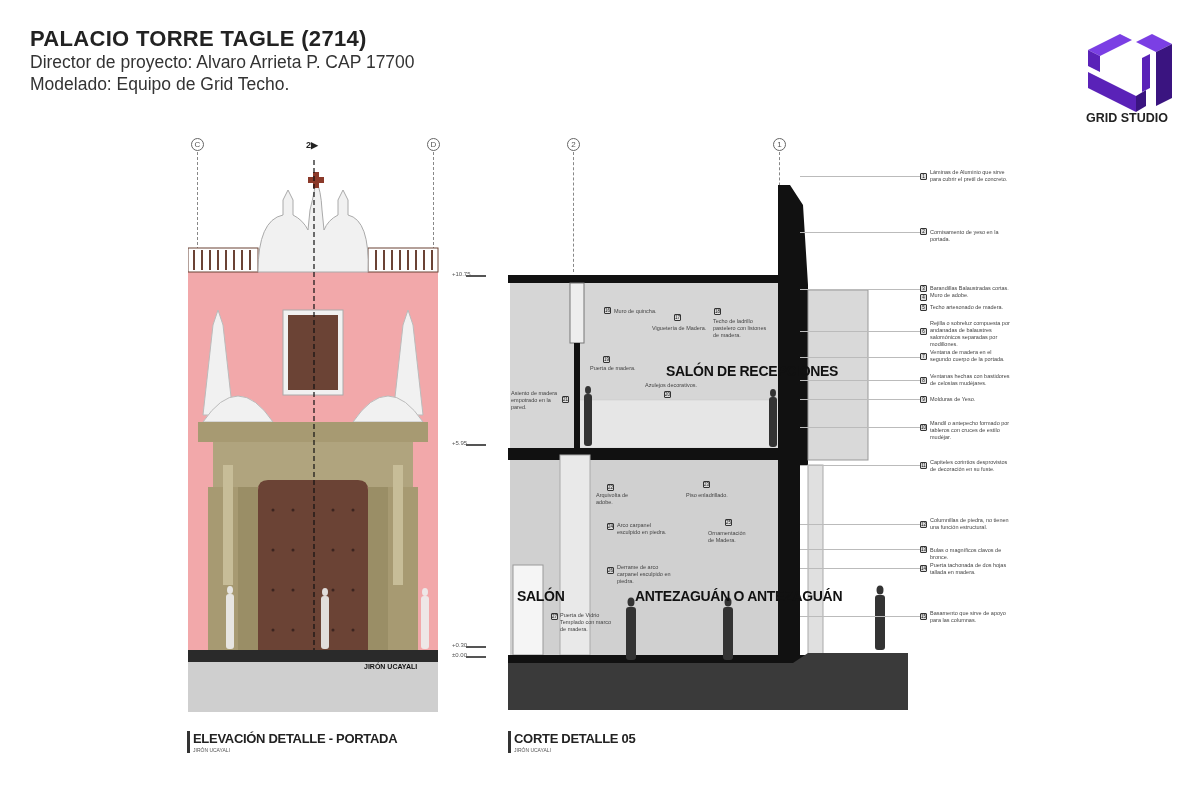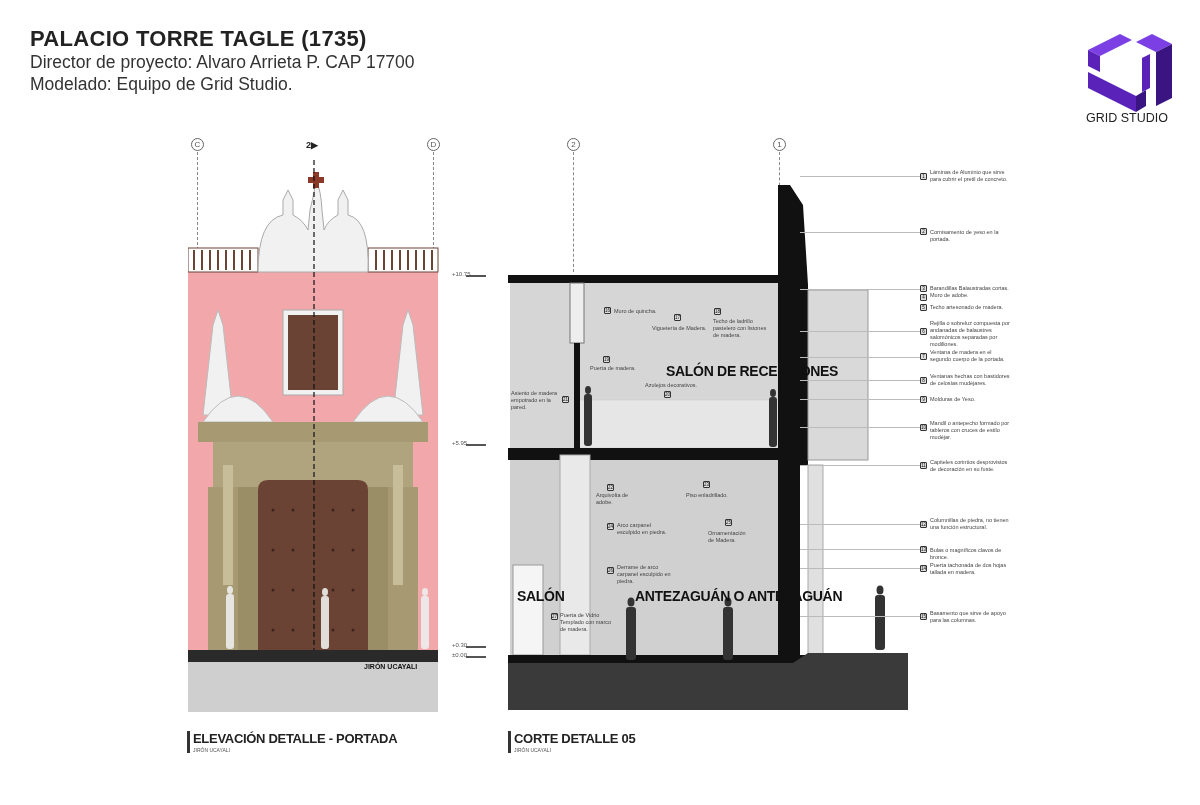--- a/index.html
+++ b/index.html
@@ -1,39 +1,39 @@
 <!DOCTYPE html>
 <html><head>
 <meta charset="utf-8">
 <style>
   * { box-sizing: border-box; margin: 0; padding: 0; }
   body { width: 1200px; height: 805px; background: #ffffff; font-family: "Liberation Sans", sans-serif; color: #222; position: relative; overflow: hidden; }
   .abs { position: absolute; }
   .title { left: 30px; top: 26px; font-weight: bold; font-size: 22px; color: #222; letter-spacing: 0.3px; }
   .subtitle { left: 30px; font-size: 17.5px; color: #333; }
   .logo { left: 1080px; top: 28px; width: 100px; height: 100px; }
-  .logo-text { left: 1072px; top: 111px; font-size: 12.5px; font-weight: normal; color: #222; width: 110px; text-align: center; }
+  .logo-text { left: 1072px; top: 111px; font-size: 12.5px; font-weight: bold; color: #222; width: 110px; text-align: center; }
   .grid-bubble { width: 13px; height: 13px; border: 1px solid #666; border-radius: 50%; font-size: 8px; text-align: center; line-height: 11px; color: #555; background: #fff; }
   .dash-v { border-left: 1px dashed #888; width: 0; }
   .level-label { font-size: 6px; color: #555; }
   .level-bar { height: 2px; background: #555; width: 20px; }
   .note { font-size: 5.5px; color: #444; line-height: 7px; }
   .badge { width: 7px; height: 7px; border: 1px solid #333; background: #ddd; border-radius: 1px; font-size: 4.5px; text-align: center; line-height: 5px; color: #111; }
   .leader { height: 1px; background: #bbb; }
   .room-label { font-weight: bold; font-size: 14px; color: #111; letter-spacing: -0.3px; }
   .view-title { font-size: 13px; font-weight: bold; color: #222; letter-spacing: -0.3px; text-align: right; }
   .view-sub { font-size: 5px; color: #555; }
   .view-bar { width: 3px; height: 22px; background: #333; }
 </style>
 </head>
 <body>
 
-<div class="abs title">PALACIO TORRE TAGLE (1735)</div>
+<div class="abs title">PALACIO TORRE TAGLE (2714)</div>
 <div class="abs subtitle" style="top:52px">Director de proyecto: Alvaro Arrieta P. CAP 17700</div>
-<div class="abs subtitle" style="top:74px">Modelado: Equipo de Grid Studio.</div>
+<div class="abs subtitle" style="top:74px">Modelado: Equipo de Grid Techo.</div>
 
 <svg class="abs logo" viewBox="0 0 100 100">
   <polygon points="8,22 40,6 52,12 20,28" fill="#7b3fe4"></polygon>
   <polygon points="8,22 20,28 20,44 8,38" fill="#5a22b8"></polygon>
   <polygon points="56,14 72,6 92,16 76,24" fill="#7b3fe4"></polygon>
   <polygon points="76,24 92,16 92,70 76,78" fill="#3a1480"></polygon>
   <polygon points="8,44 20,50 56,68 56,84 8,60" fill="#5a22b8"></polygon>
   <polygon points="56,68 66,62 66,78 56,84" fill="#3a1480"></polygon>
   <polygon points="62,30 70,26 70,60 62,64" fill="#5a22b8"></polygon>
 </svg>

